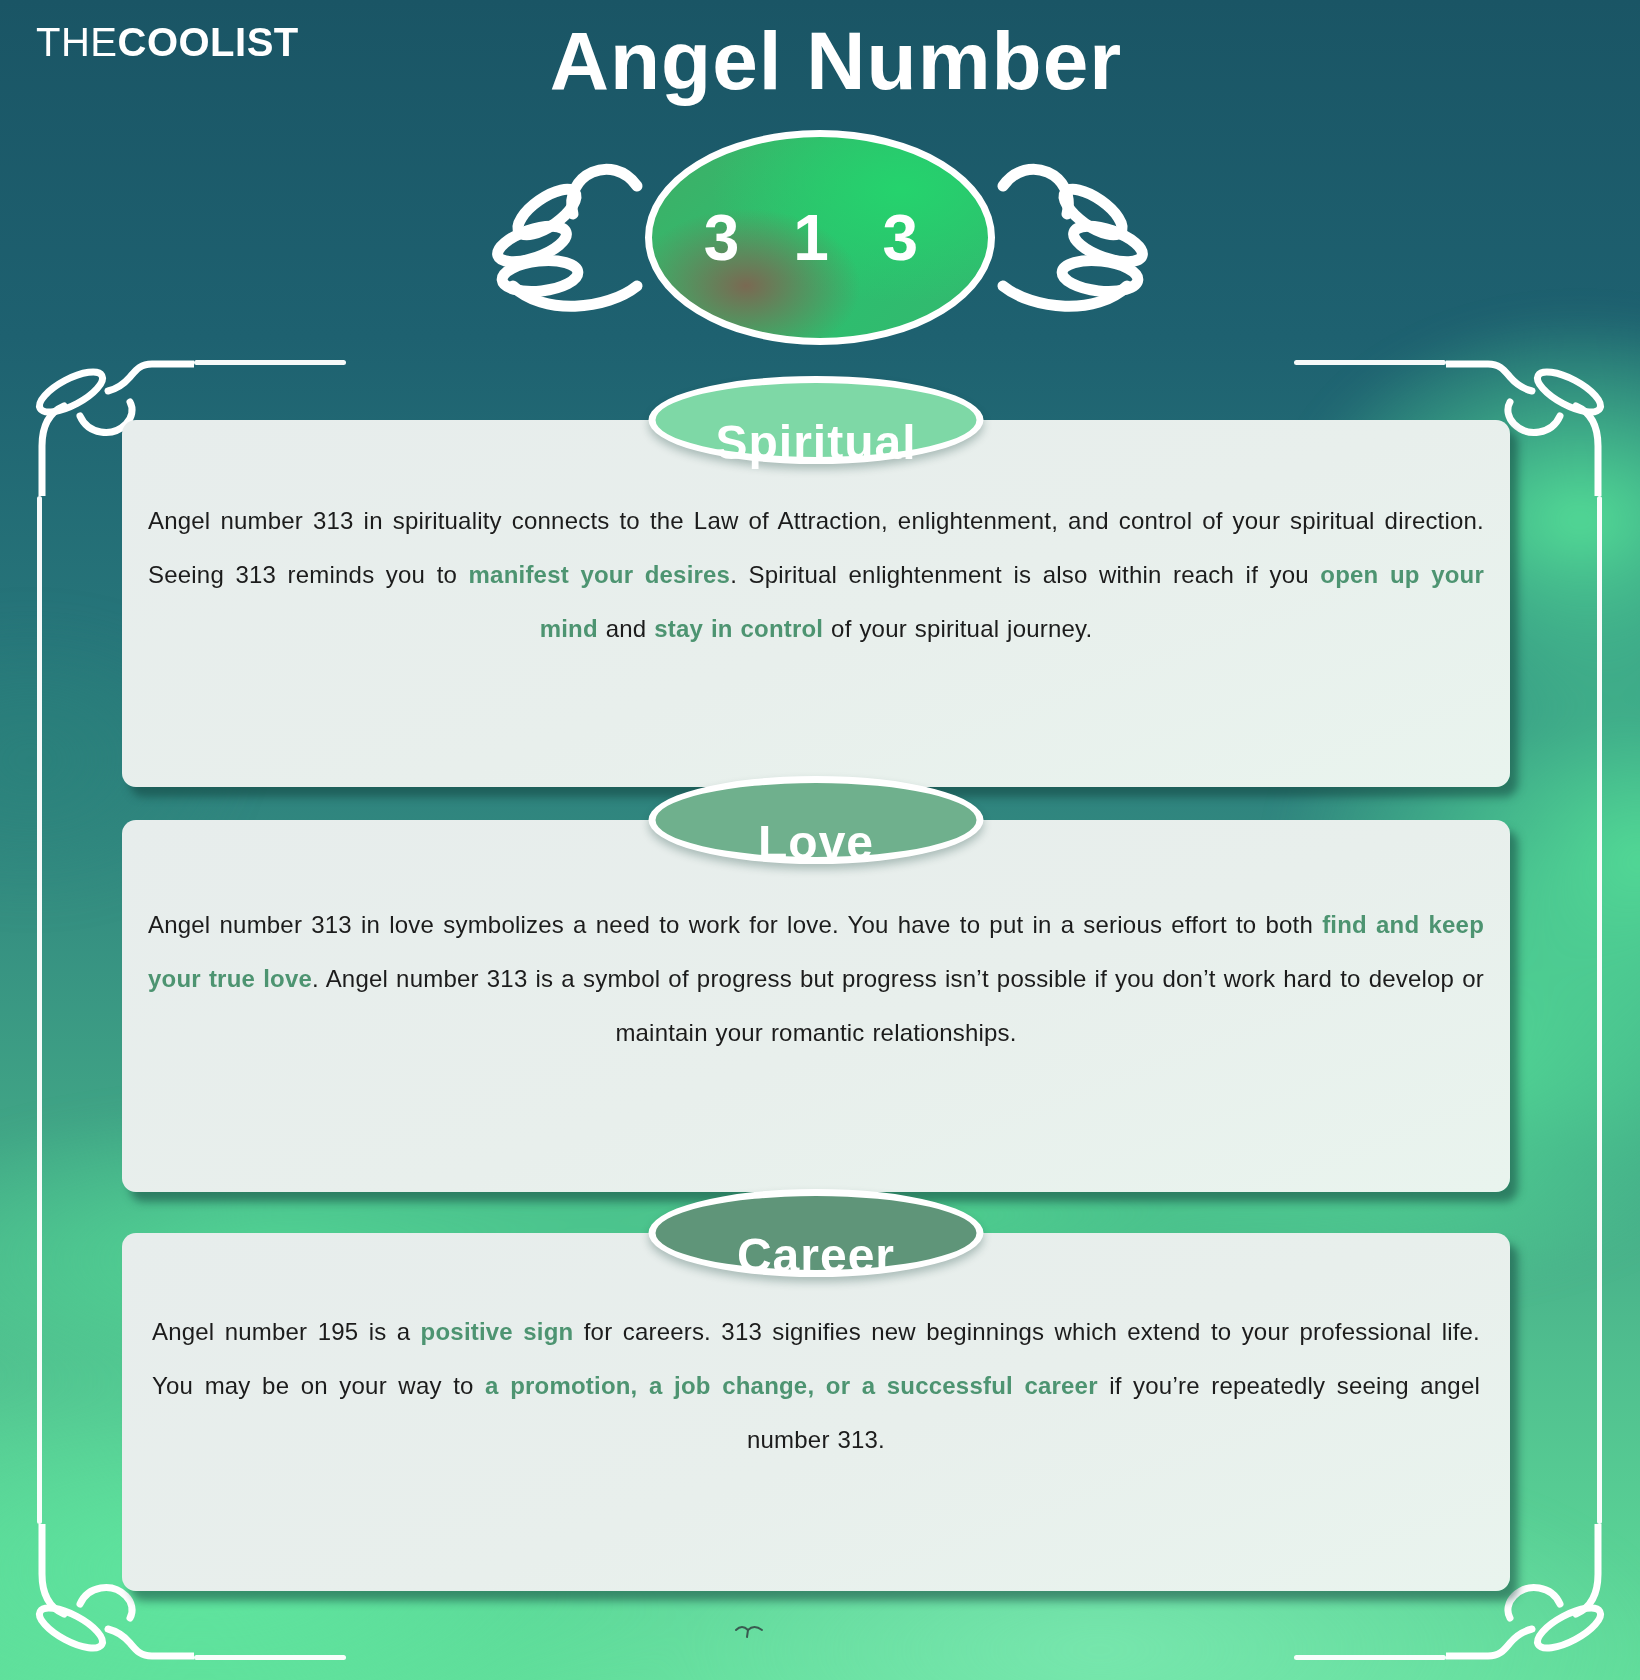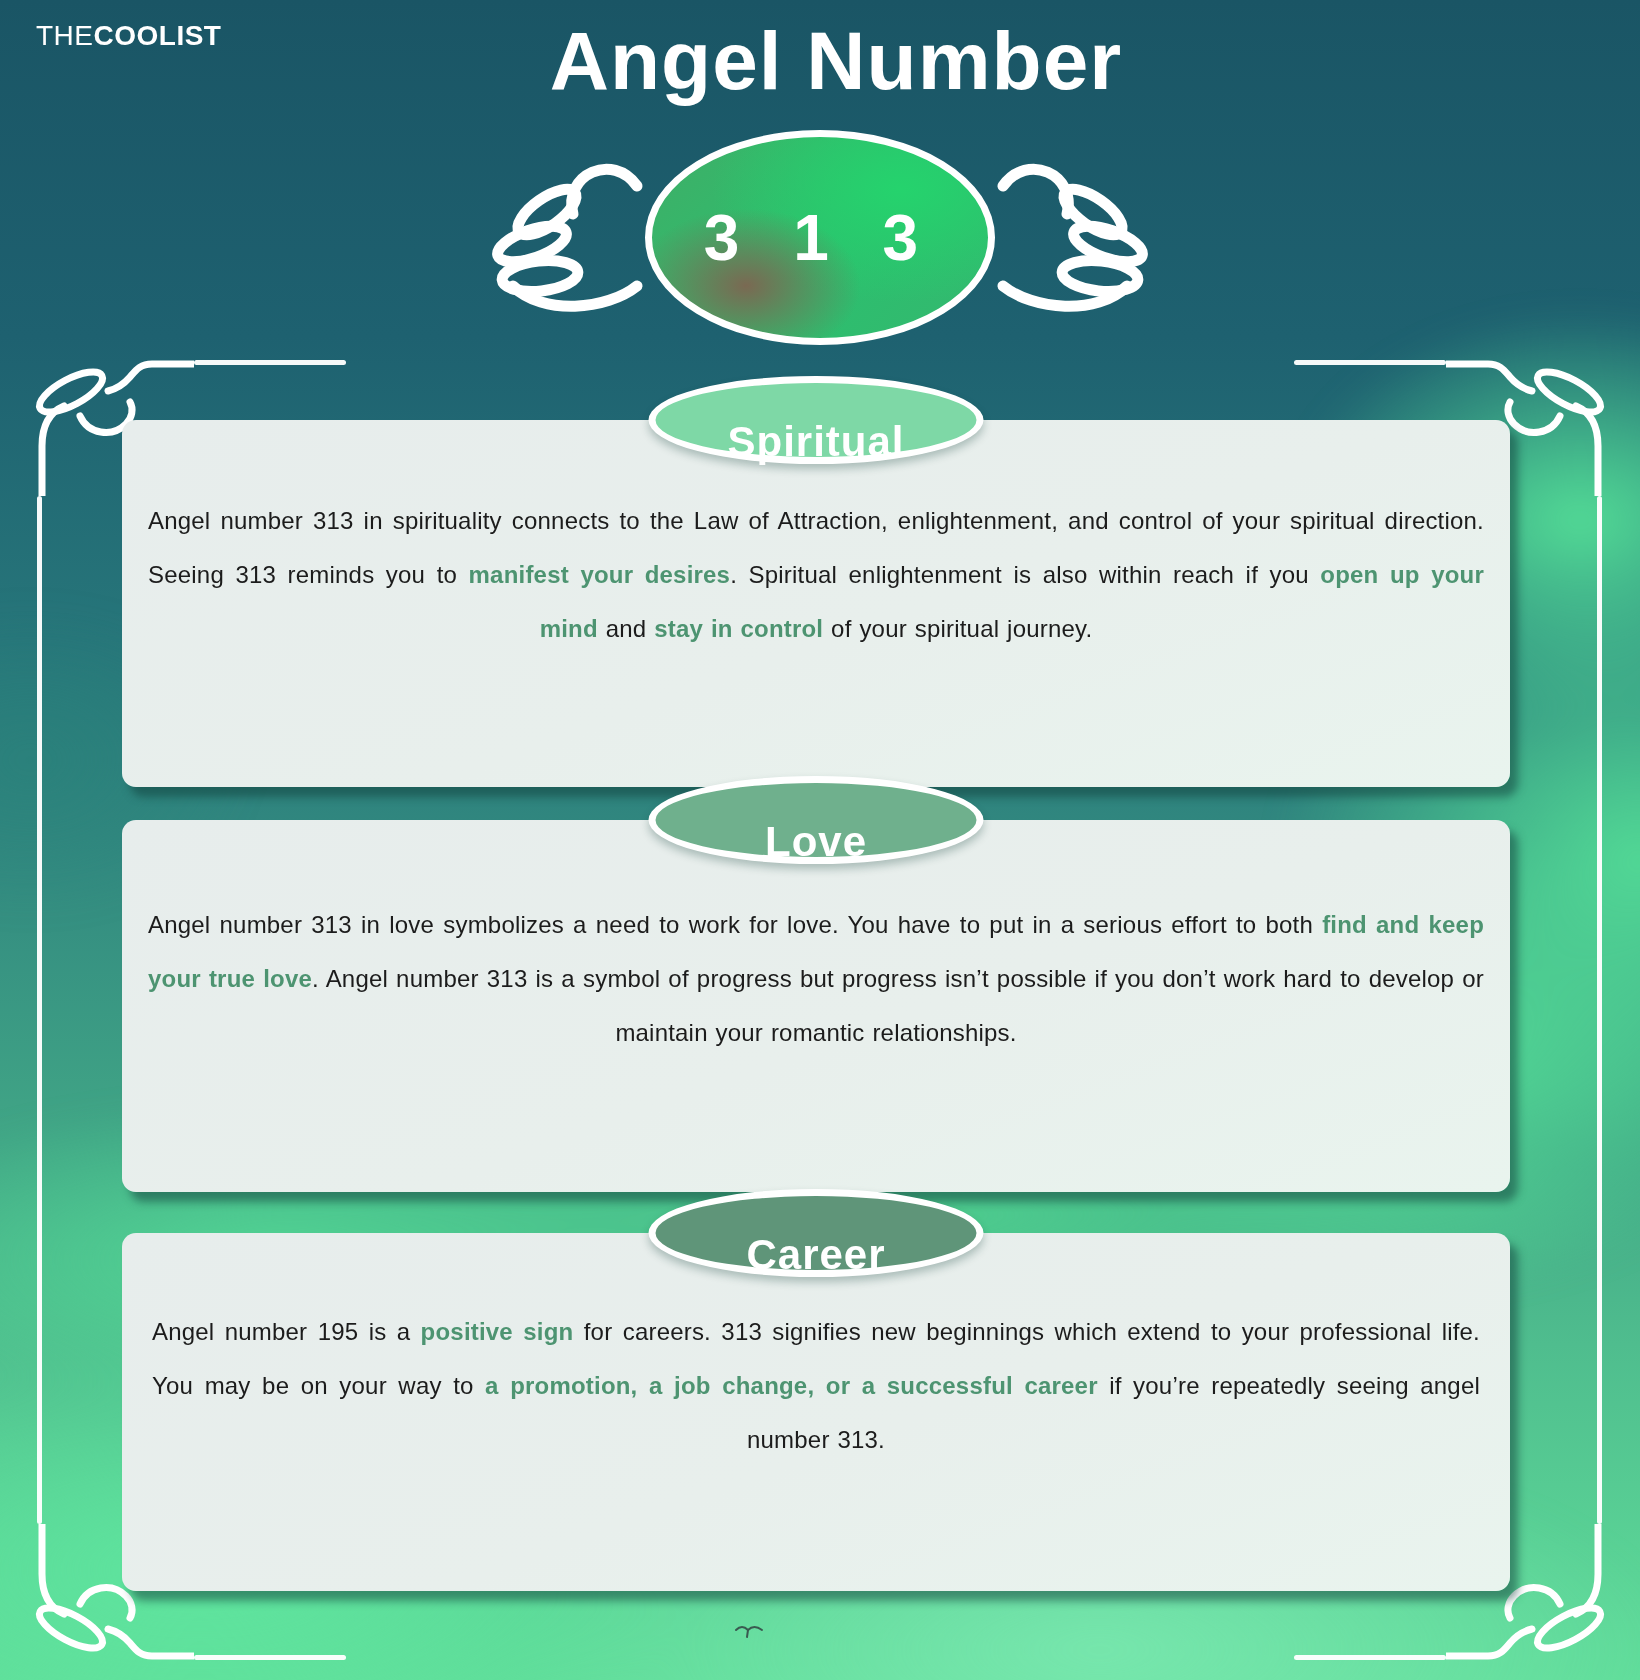--- a/index.html
+++ b/index.html
@@ -18,21 +18,21 @@
       radial-gradient(520px 420px at 1680px 900px, rgba(86,226,152,.90), rgba(86,226,152,0) 70%),
       radial-gradient(520px 330px at 1470px 1100px, rgba(86,226,152,.85), rgba(86,226,152,0) 70%),
       radial-gradient(980px 170px at 940px 1255px, rgba(80,214,144,.80), rgba(80,214,144,0) 75%),
       radial-gradient(620px 230px at 300px 1300px, rgba(86,226,152,.70), rgba(86,226,152,0) 70%),
       radial-gradient(720px 320px at 240px 1610px, rgba(96,232,160,.85), rgba(96,232,160,0) 70%),
       radial-gradient(840px 300px at 1140px 1690px, rgba(140,240,190,.55), rgba(140,240,190,0) 70%),
       radial-gradient(320px 220px at 70px 800px, rgba(40,130,122,.45), rgba(40,130,122,0) 70%);
   }
   
   .logo{
-    position:absolute;left:36px;top:20px;color:#fff;font-size:28px;letter-spacing:.5px;
+    position:absolute;left:36px;top:20px;color:#fff;font-size:40px;letter-spacing:.5px;
   }
   .logo .thin{font-weight:400;}
   .logo .bold{font-weight:800;}
   .page-title{
     position:absolute;top:14px;left:16px;width:100%;text-align:center;margin:0;
     color:#fff;font-size:82px;font-weight:700;letter-spacing:1px;
   }
   
   .hero{position:absolute;left:0;top:0;width:100%;height:360px;}
   .wing{position:absolute;top:138px;width:180px;height:180px;}
@@ -69,21 +69,21 @@
     position:absolute;inset:0;border-radius:14px;box-sizing:border-box;
     background:linear-gradient(160deg,#e7edec 0%, var(--card-bg,#e8efec) 55%, #e9f4ee 100%);
     box-shadow:8px 10px 9px rgba(16,61,58,.5);
   }
   .badge{
     position:absolute;left:50%;transform:translateX(-50%);top:-44px;
     width:335px;height:88px;border:7px solid #fff;border-radius:50%;box-sizing:border-box;
     display:flex;align-items:center;justify-content:center;z-index:3;
     box-shadow:0 5px 9px rgba(15,60,55,.28);
   }
-  .badge-label{color:#fff;font-size:42px;font-weight:700;letter-spacing:1px;margin-top:44px;}
+  .badge-label{color:#fff;font-size:48px;font-weight:700;letter-spacing:1px;margin-top:44px;}
   .body-text{
     position:relative;margin:0;color:var(--body-text,#1c1c1c);
     font-size:24px;line-height:54px;letter-spacing:.2px;word-spacing:1px;
     text-align:justify;text-align-last:center;z-index:2;
   }
   .sec1 .body-text{padding:74px 26px 0;}
   .sec2 .body-text{padding:78px 26px 0;}
   .sec3 .body-text{padding:72px 30px 0;}
   .hl{color:var(--highlight-green,#4d9471);font-weight:700;}
   

